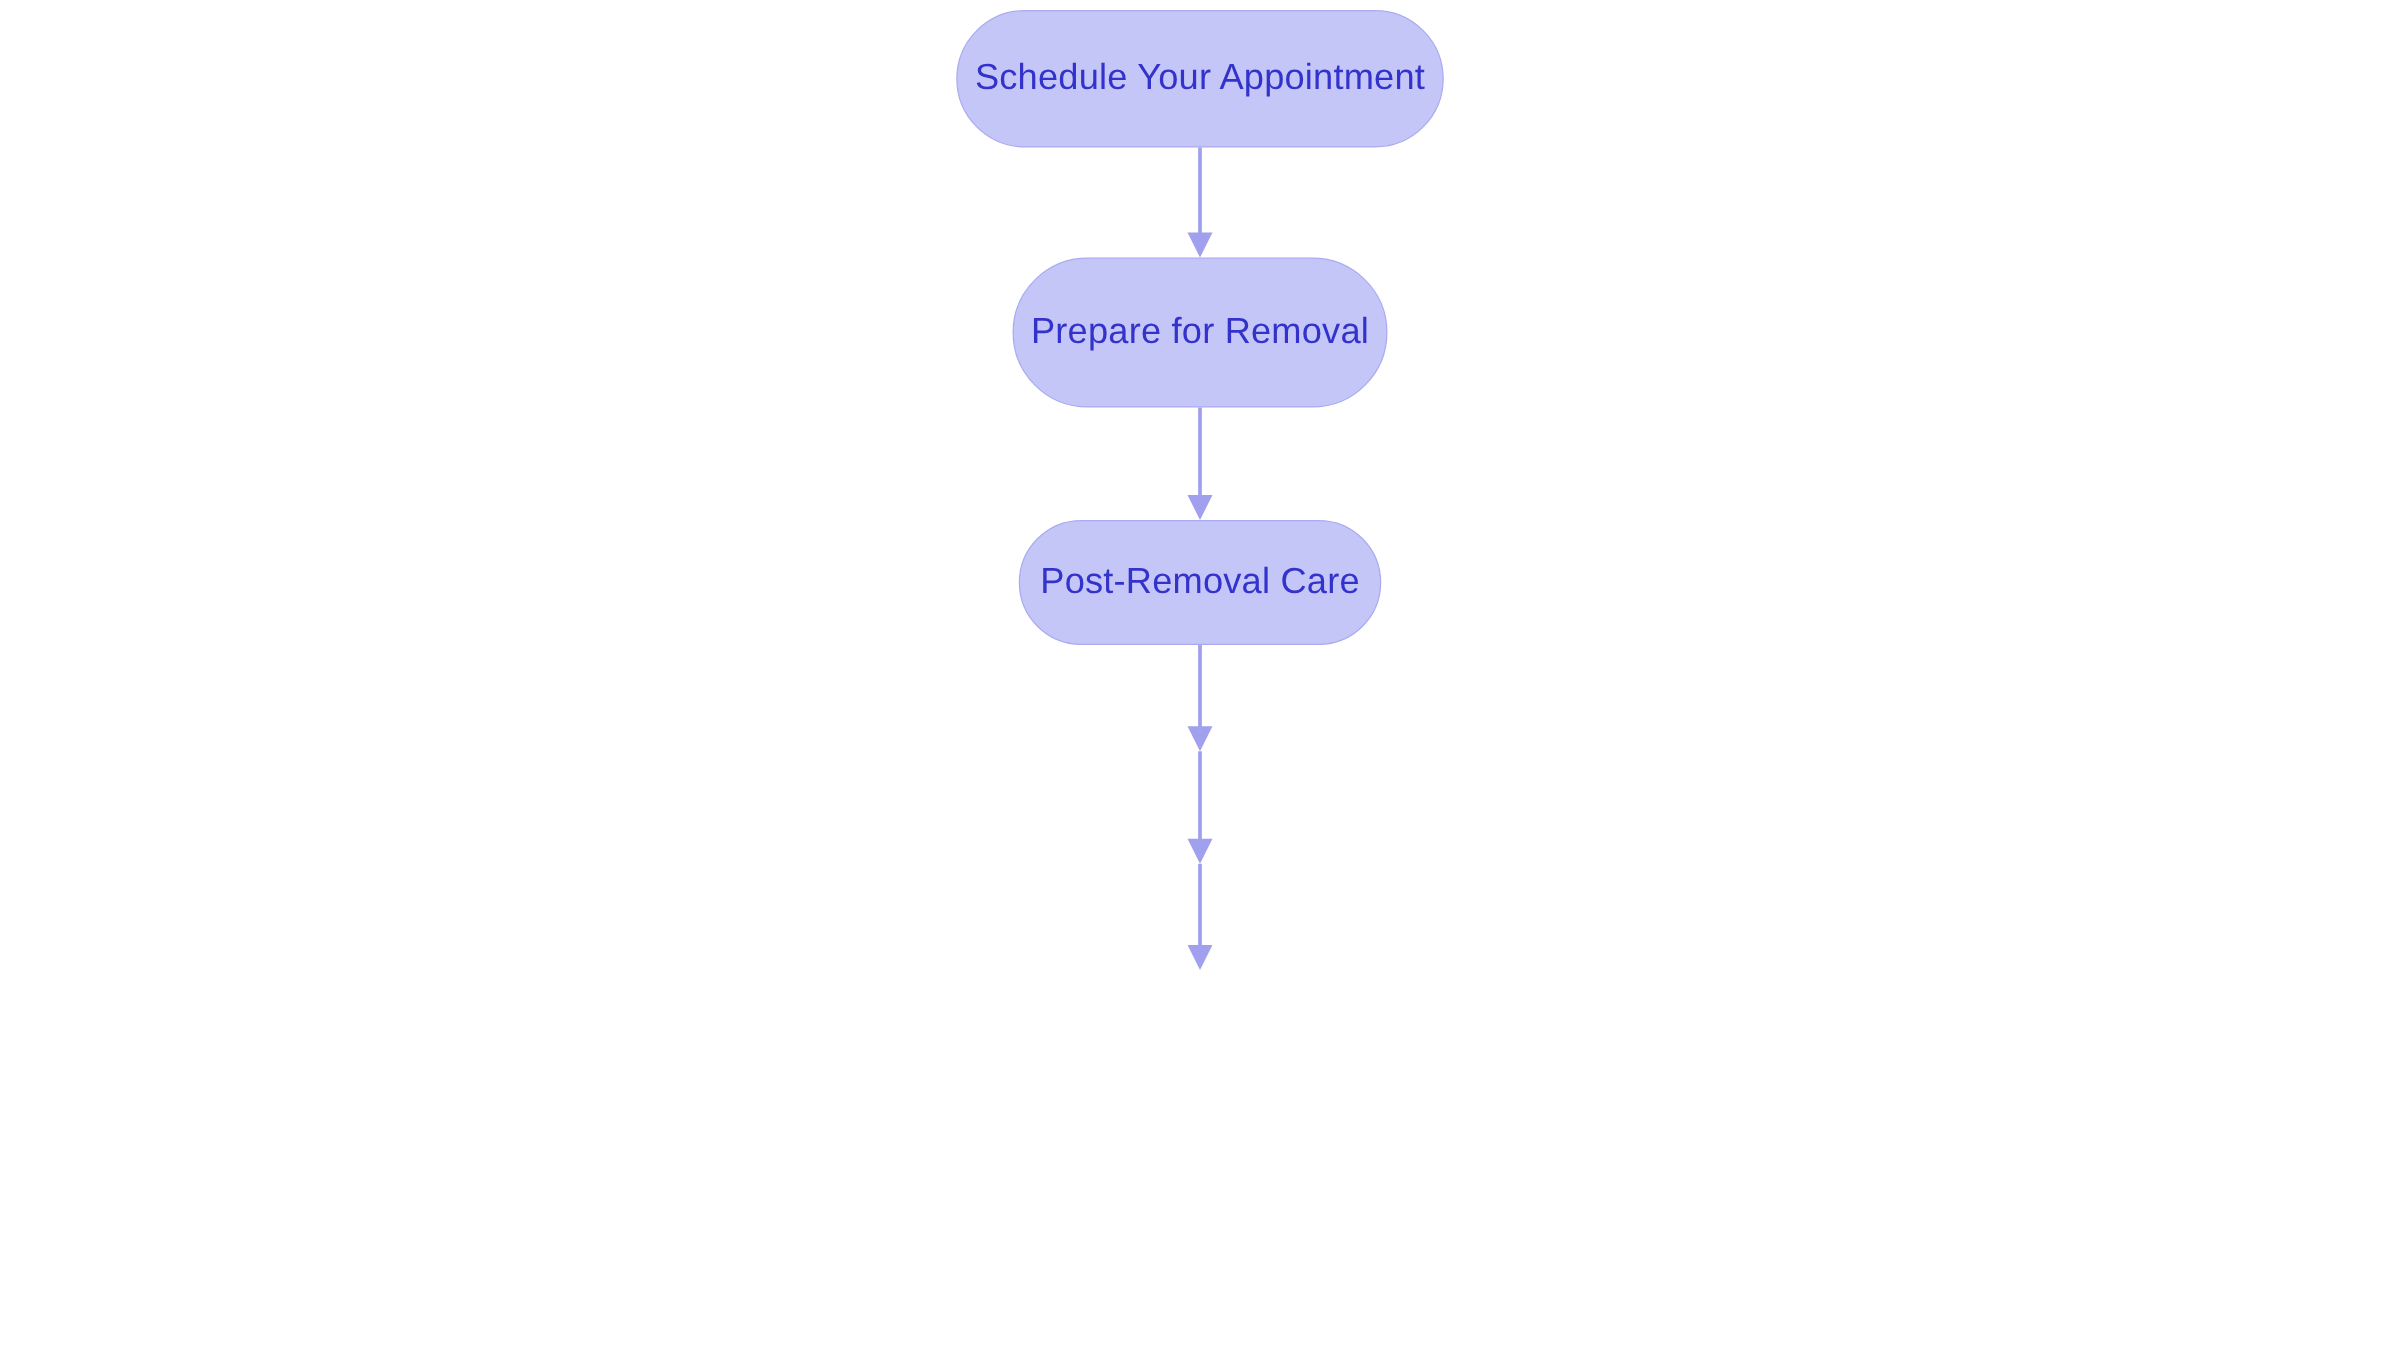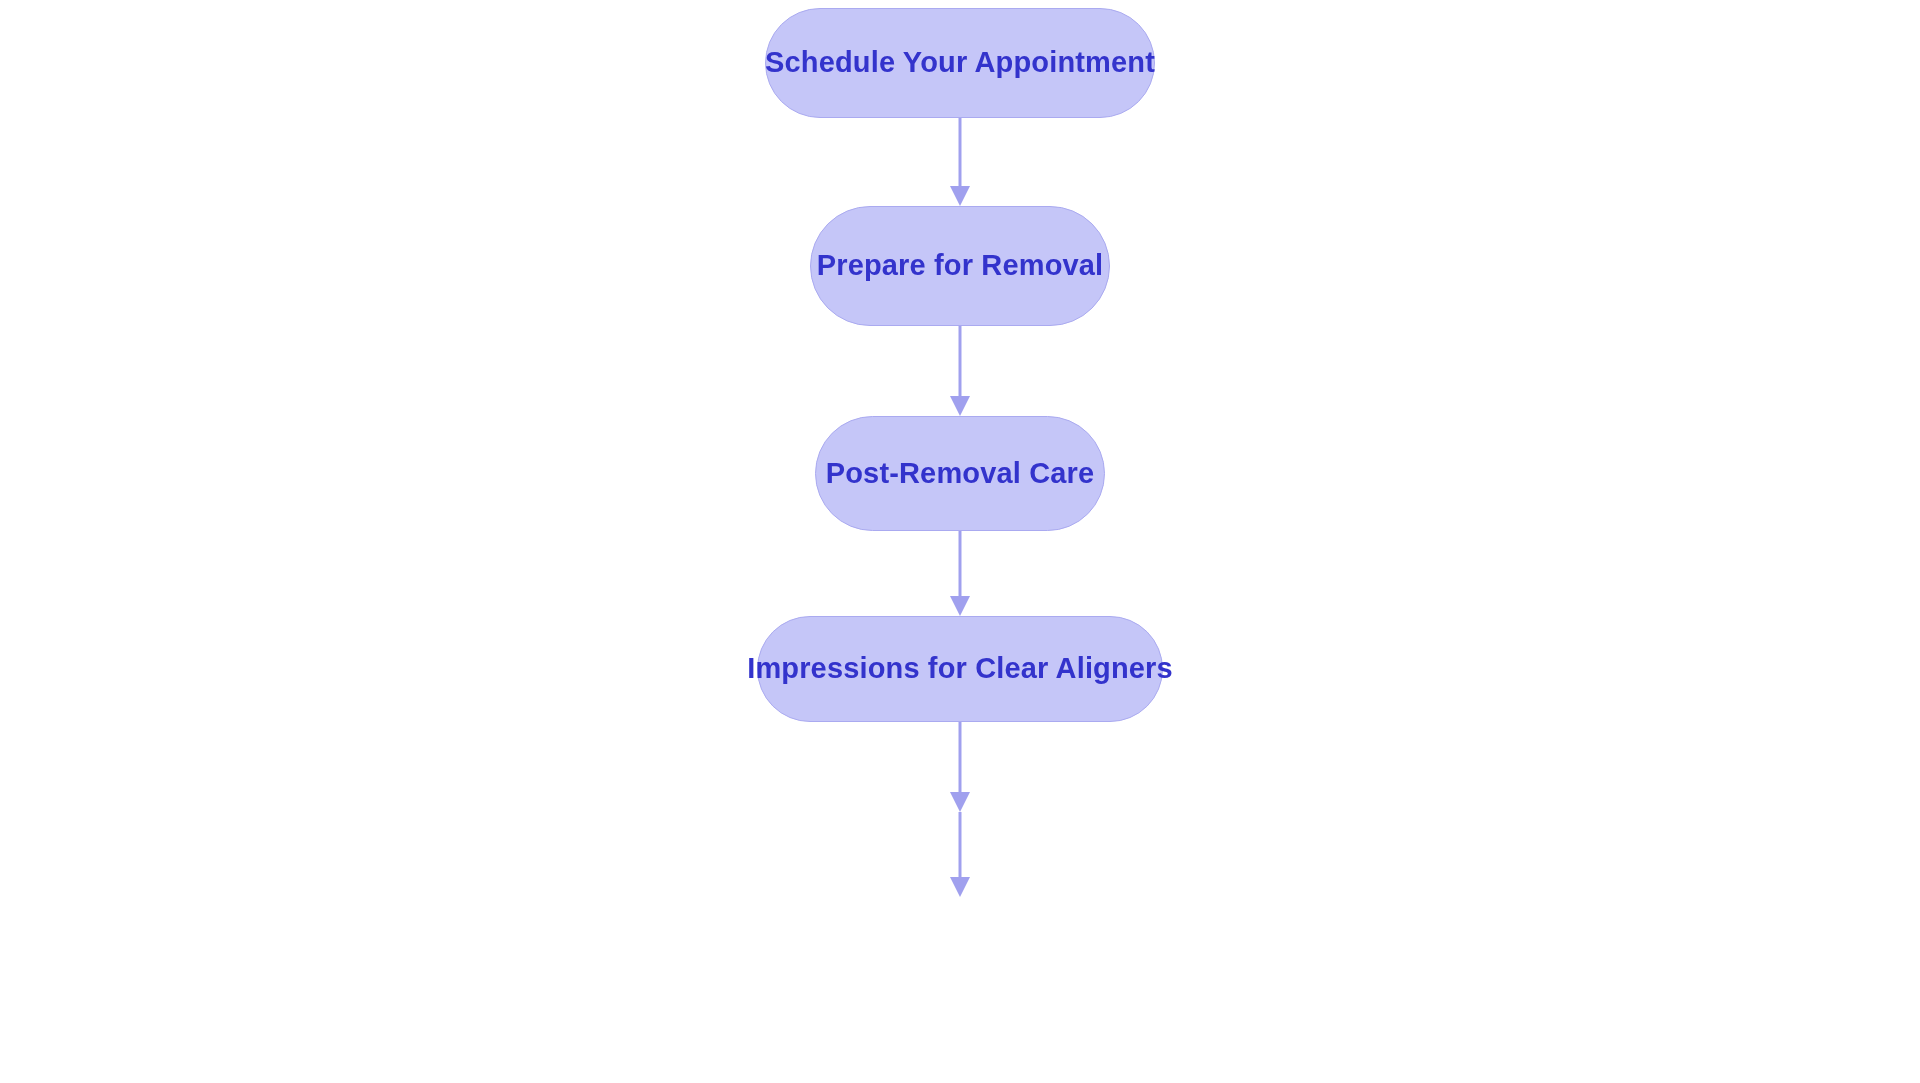--- a/index.html
+++ b/index.html
@@ -48,27 +48,26 @@
     letter-spacing: 0.15px;
     line-height: 1.1;
     white-space: nowrap;
     user-select: none;
   }
 
   .flow-node .node-label {
     color: #3333cc;
     font-size: 29px;
     padding: 0 34px;
-    font-weight: bold;
   }
 
   
   .node-0 { width: 390px; height: 110px; margin-top: 8px; }
   .node-1 { width: 300px; height: 120px; }
-  .node-2 { width: 290px; height: 115px; justify-content: center; }
+  .node-2 { width: 290px; height: 100px; justify-content: center; }
   .node-3 { width: 406px; height: 106px; }
   .node-4 { width: 316px; height: 100px; }
   .node-5 { width: 350px; height: 106px; }
 
   .flow-connector {
     position: relative;
     display: flex;
     flex-direction: column;
     align-items: center;
     justify-content: flex-start;
@@ -117,23 +116,20 @@
       <span class="node-label">Post-Removal Care</span>
     </div>
 
     <div class="flow-connector conn-2">
       <svg class="connector-svg" width="22" height="85" viewBox="0 0 22 85">
         <line x1="11" y1="0" x2="11" y2="67" stroke="#A0A0EE" stroke-width="3"></line>
         <polygon points="1,65 21,65 11,85" fill="#A0A0EE"></polygon>
       </svg>
     </div>
 
-    <div class="flow-node node-3" style="background: rgb(197, 198, 248); border-color: rgb(170, 170, 240); color: rgb(51, 51, 204);">
-      <span class="node-label">Impressions for Clear Aligners</span>
-    </div>
 
     <div class="flow-connector conn-3">
       <svg class="connector-svg" width="22" height="90" viewBox="0 0 22 90">
         <line x1="11" y1="0" x2="11" y2="72" stroke="#A0A0EE" stroke-width="3"></line>
         <polygon points="1,70 21,70 11,90" fill="#A0A0EE"></polygon>
       </svg>
     </div>
 
 
     <div class="flow-connector conn-4">

